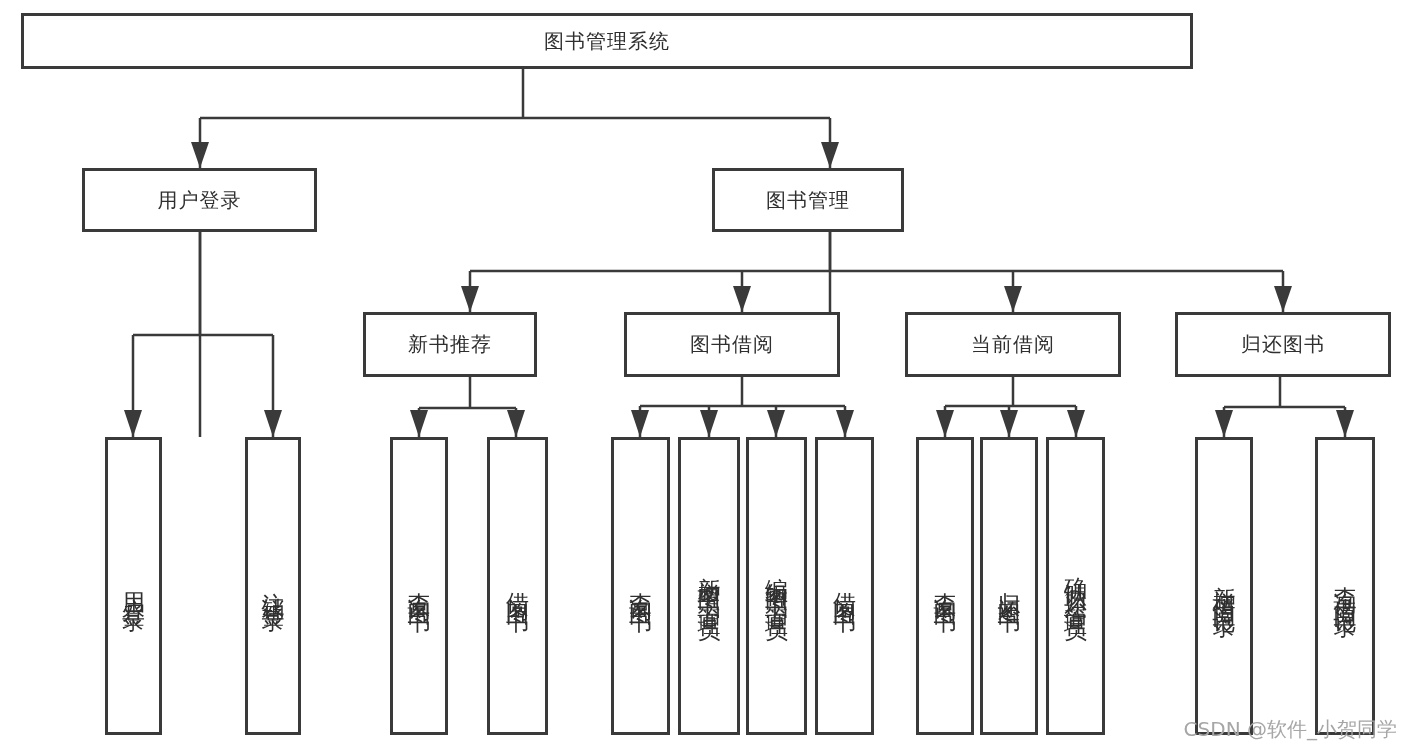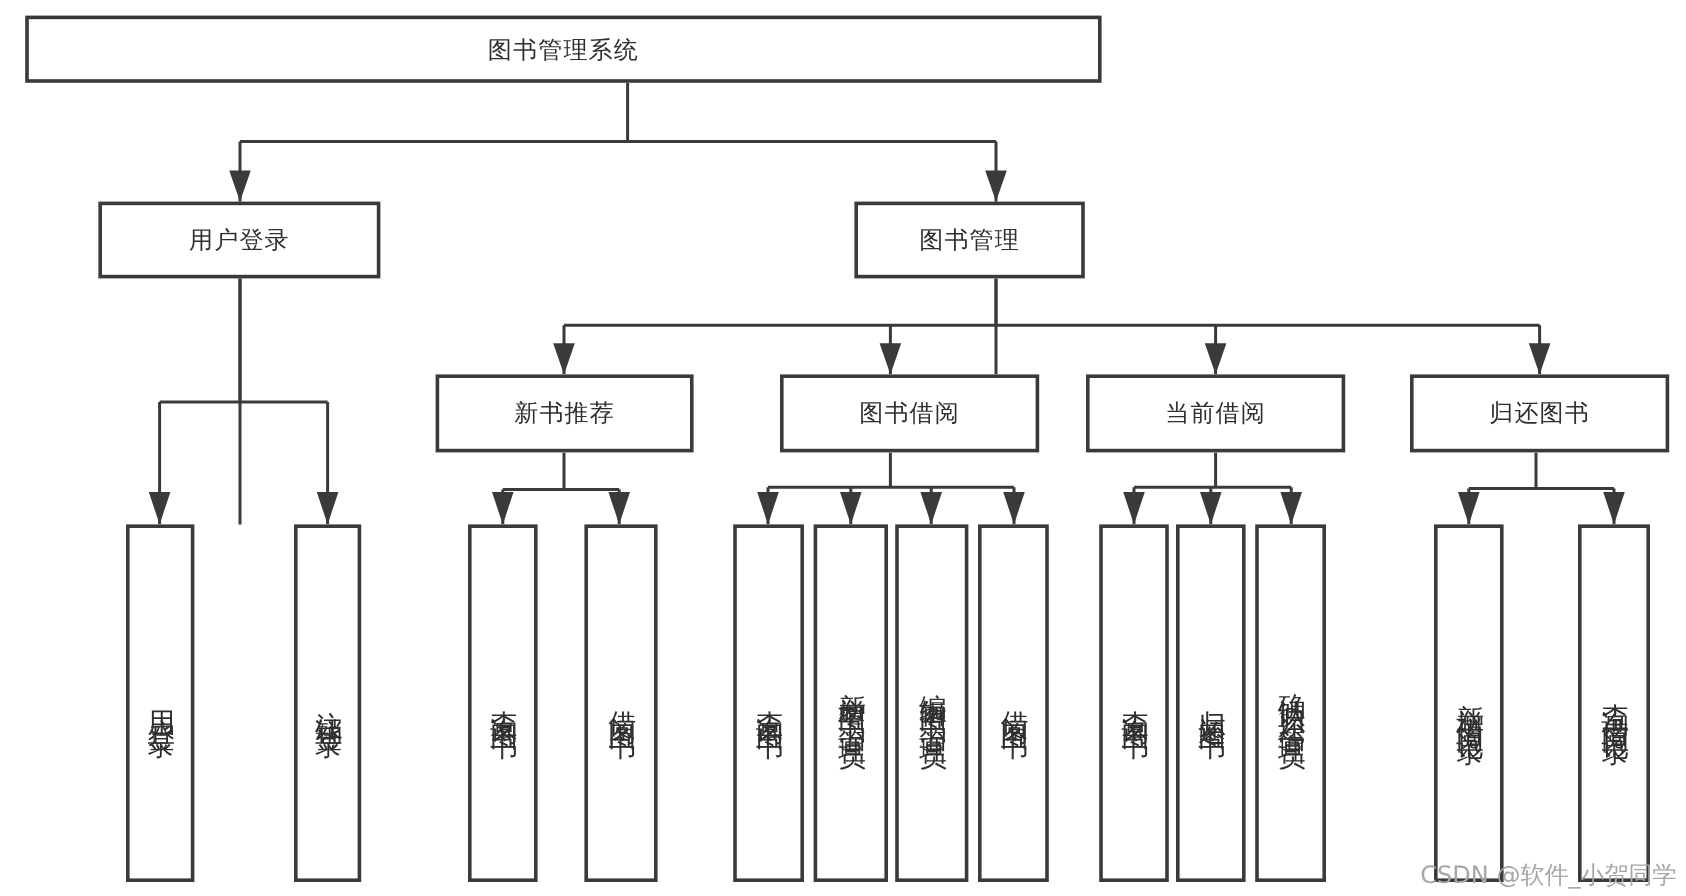--- a/index.html
+++ b/index.html
@@ -16,27 +16,27 @@
     position:absolute;
     box-sizing:border-box;
     background:#ffffff;
     border:3px solid #3a3a3a;
     display:flex;
     align-items:center;
     justify-content:center;
     color:#2f2f2f;
     z-index:2;
   }
-  .node-root{left:21px;top:13px;width:897px;height:56px;font-size:20px;letter-spacing:1px;}
+  .node-root{left:21px;top:13px;width:1172px;height:56px;font-size:20px;letter-spacing:1px;}
   .node-l2{top:168px;height:64px;font-size:20px;letter-spacing:1px;}
   .node-l2a{left:82px;width:235px;}
   .node-l2b{left:712px;width:192px;}
   .node-l3{top:312px;height:65px;font-size:20px;letter-spacing:1px;}
-  .node-l3a{left:363px;width:215px;}
-  .node-l3b{left:650px;width:216px;}
+  .node-l3a{left:363px;width:174px;}
+  .node-l3b{left:624px;width:216px;}
   .node-l3c{left:905px;width:216px;}
   .node-l3d{left:1175px;width:216px;}
   .leaf{top:437px;height:298px;}
   .leaf .vtext{
     writing-mode:vertical-rl;
     text-orientation:mixed;
     font-size:23px;
     letter-spacing:6px;
     line-height:1;
     white-space:nowrap;

